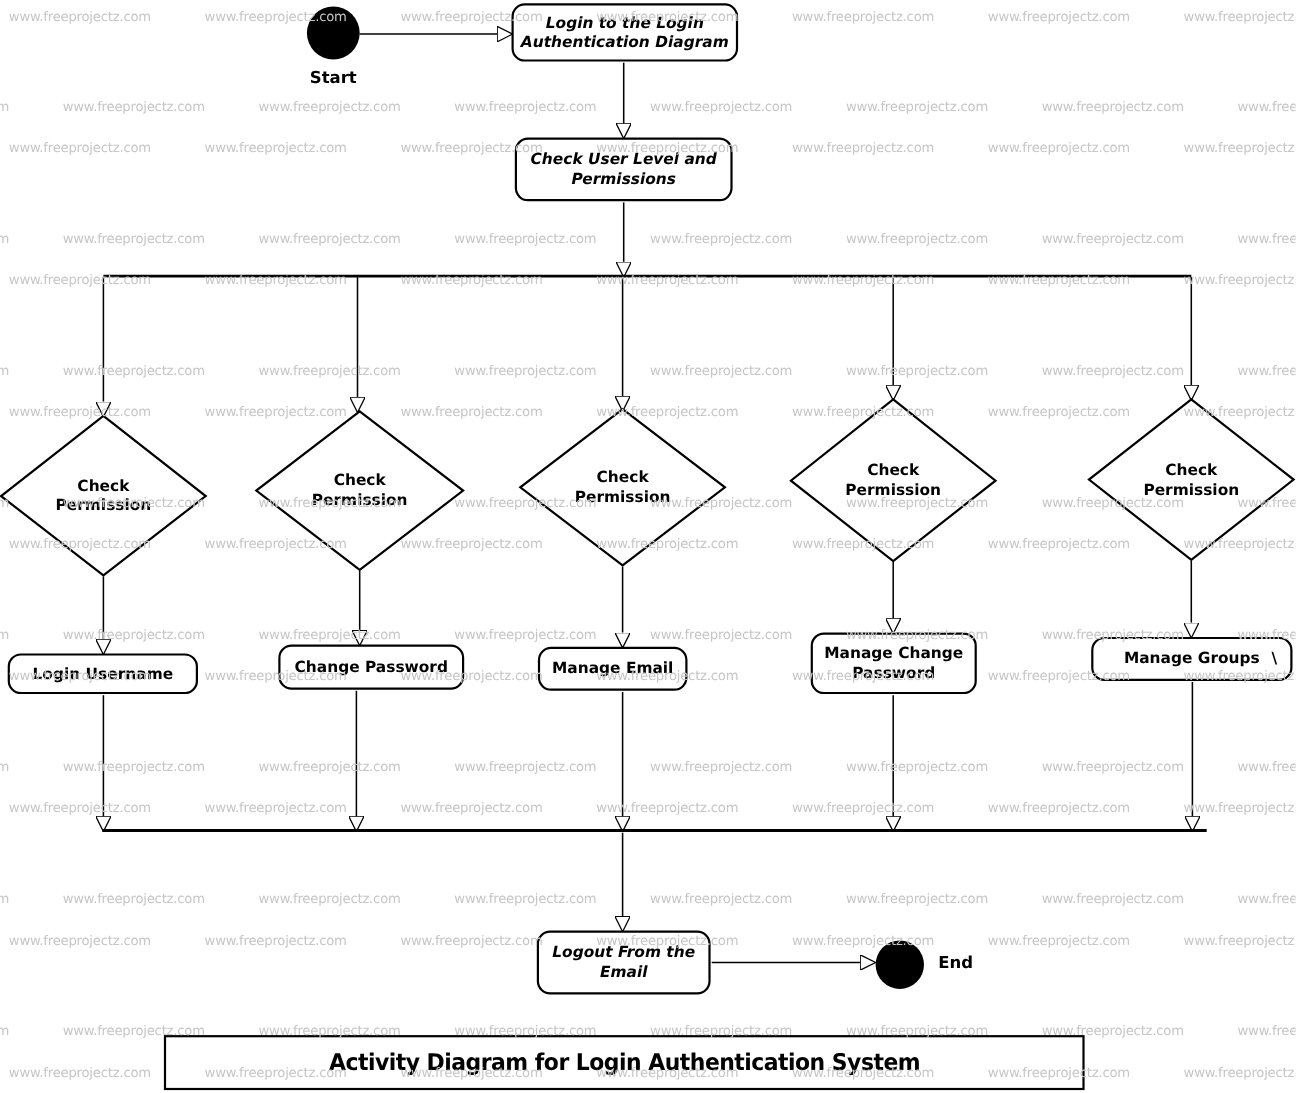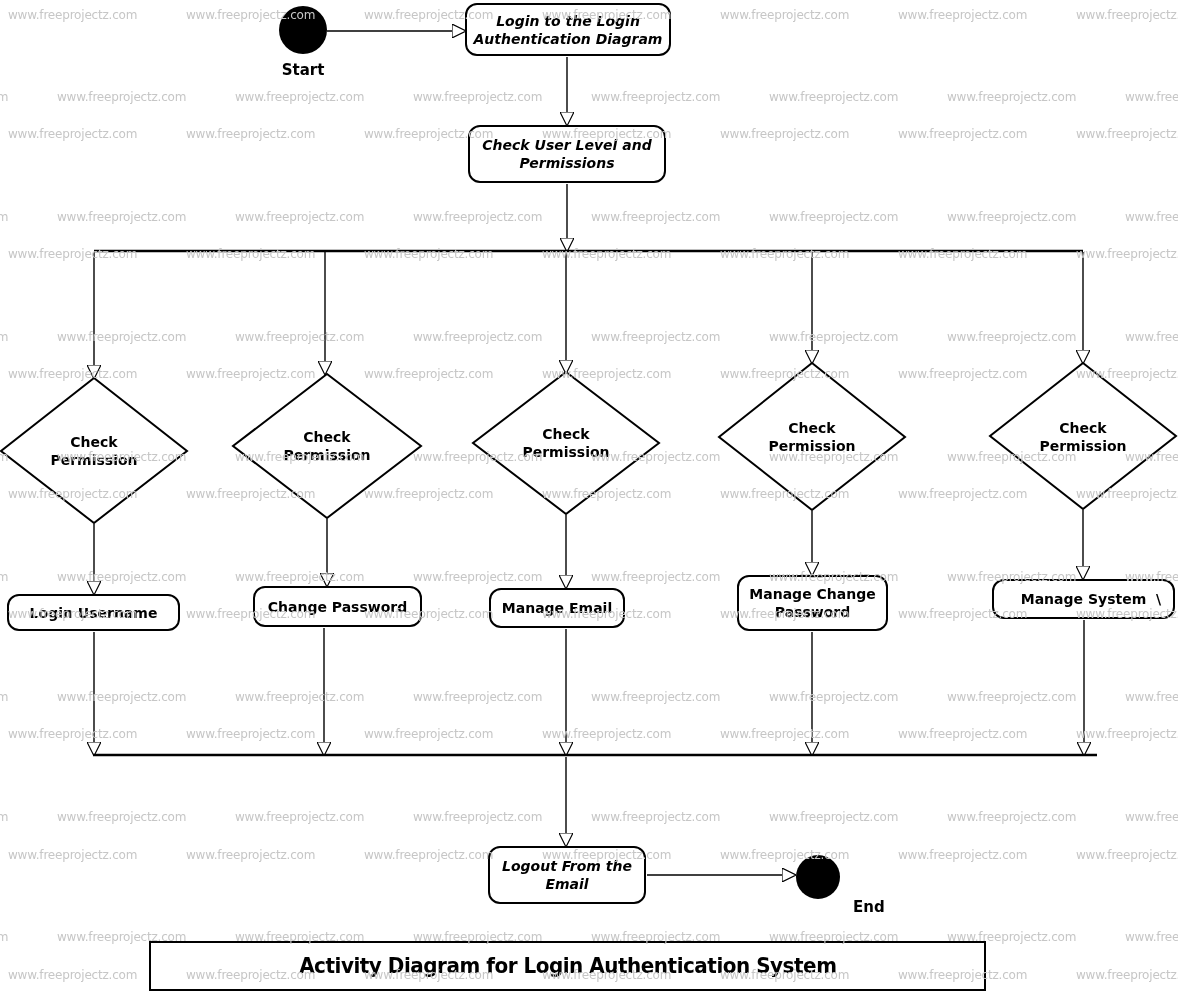--- a/index.html
+++ b/index.html
@@ -27,21 +27,21 @@
   #end-circle   { left: 796px; top: 855px; width: 44px; height: 44px; }
 
   .endpoint-label {
     position: absolute;
     z-index: 2;
     font-weight: bold;
     font-size: 15px;
     color: #000;
   }
   #start-label { left: 263px; top: 61px; width: 80px; text-align: center; }
-  #end-label   { left: 853px; top: 866px; margin-top: 32px; }
+  #end-label   { left: 853px; top: 866px; }
 
   .abox {
     position: absolute;
     box-sizing: border-box;
     background: #ffffff;
     border: 2.5px solid #000;
     border-radius: 12px;
     z-index: 2;
     display: flex;
     flex-direction: column;
@@ -213,21 +213,21 @@
   <div id="action-1" class="abox">
     <span>Change Password</span>
   </div>
   <div id="action-2" class="abox">
     <span>Manage Email</span>
   </div>
   <div id="action-3" class="abox">
     <span>Manage Change Password</span>
   </div>
   <div id="action-4" class="abox">
-    <span>Manage System</span>
+    <span>Manage Groups</span>
     <span class="stray">\</span>
   </div>
 
   <div id="logout-box" class="abox">
     <span class="bline">Logout From the</span>
     <span class="bline">Email</span>
   </div>
 
   <div id="title-box">
     <span>Activity Diagram for Login Authentication System</span>

